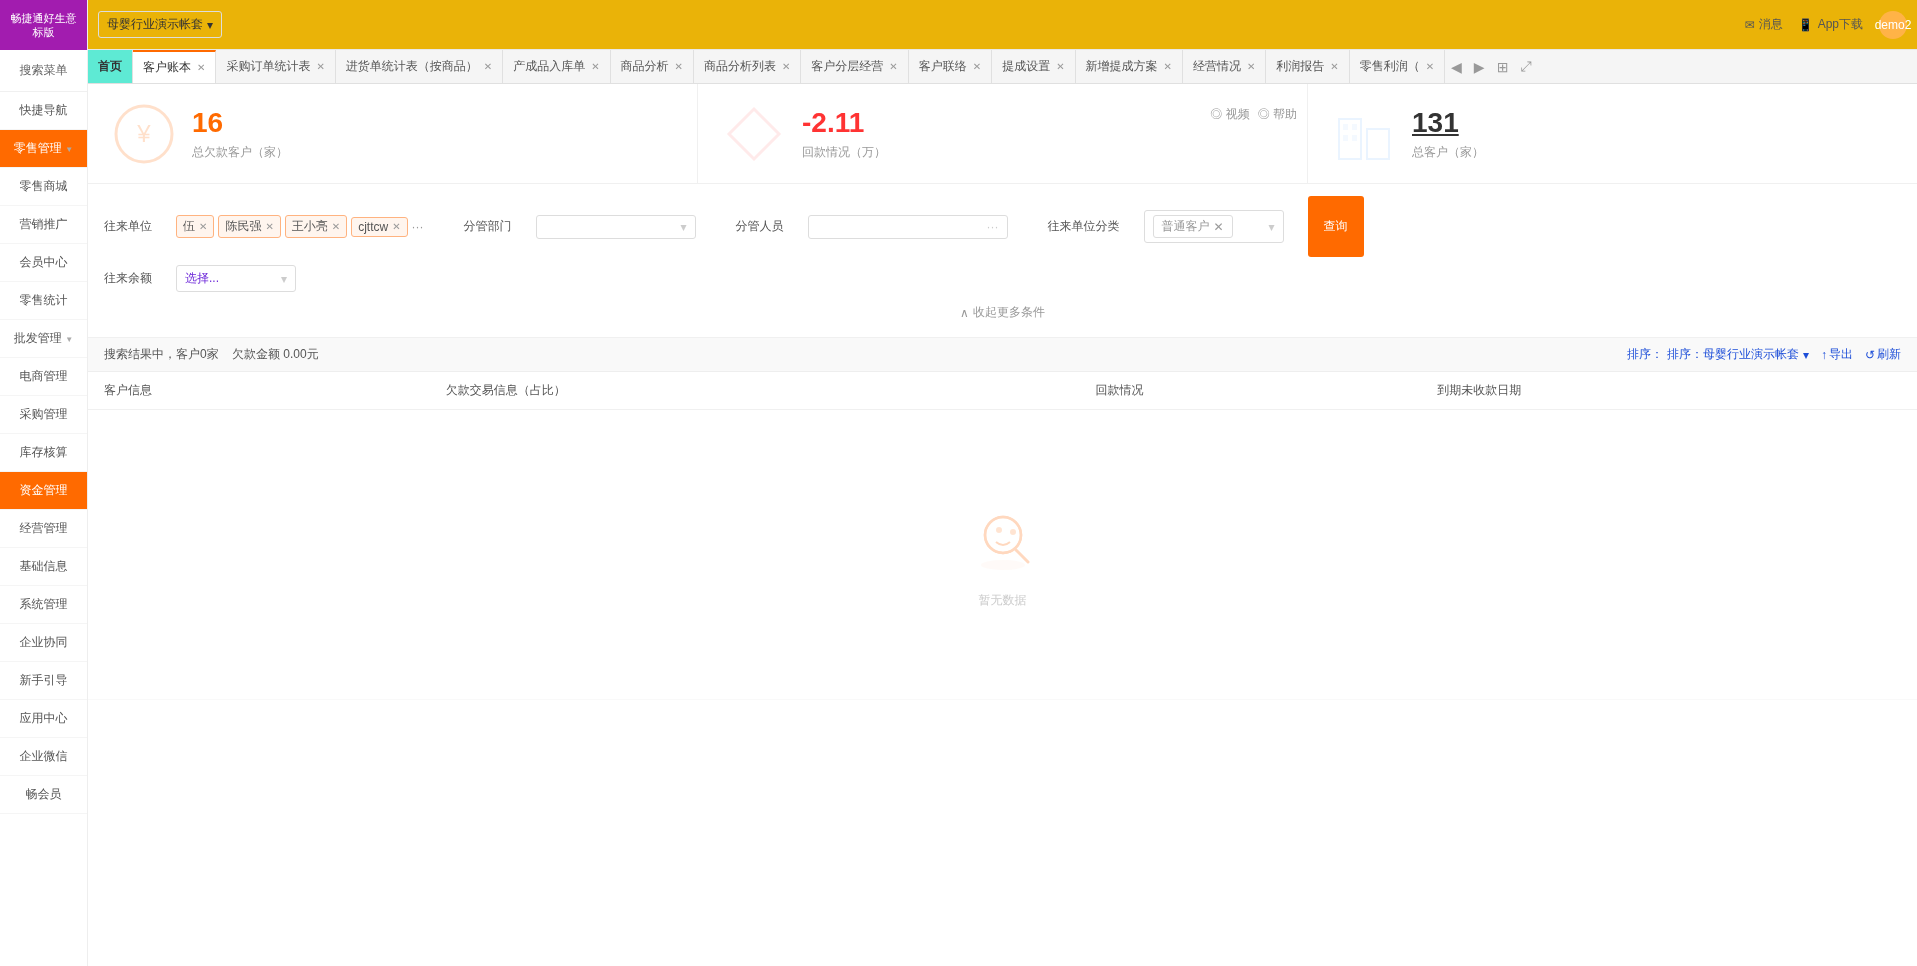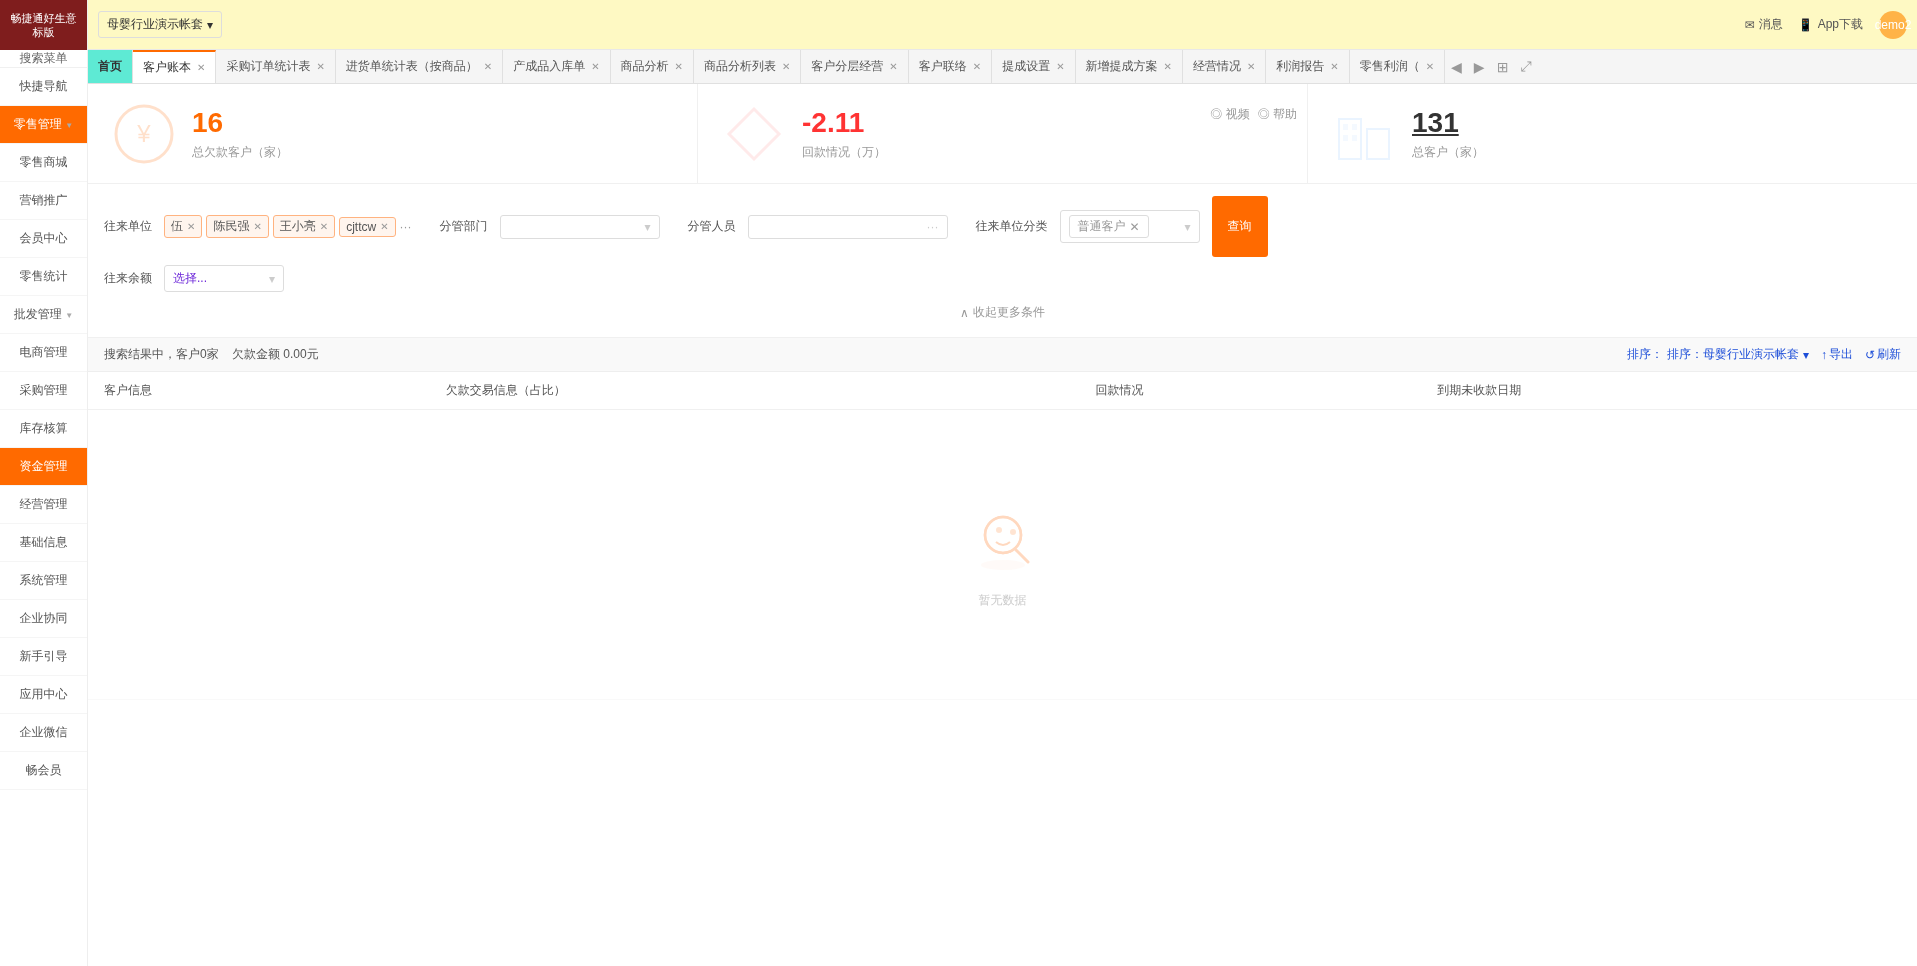--- a/index.html
+++ b/index.html
@@ -9,35 +9,35 @@
     .sidebar {
       width: 88px;
       background: #fff;
       display: flex;
       flex-direction: column;
       border-right: 1px solid #eee;
       flex-shrink: 0;
       overflow-y: auto;
     }
     .sidebar-logo {
-      background: #7f1d1d;
+      background: #a21caf;
       height: 50px;
       display: flex;
       align-items: center;
       justify-content: center;
       padding: 6px;
     }
     .sidebar-logo .logo-text {
       color: #fff;
       font-size: 11px;
       text-align: center;
       line-height: 1.3;
     }
     .sidebar-search {
-      padding: 0 6px;
+      padding: 12px 6px;
       border-bottom: 1px solid #f0f0f0;
       color: #666;
       font-size: 12px;
       text-align: center;
       cursor: pointer;
     }
     .sidebar-nav-item {
       padding: 10px 6px;
       text-align: center;
       color: #555;
@@ -52,21 +52,21 @@
     .main {
       flex: 1;
       display: flex;
       flex-direction: column;
       overflow: hidden;
     }
 
     
     .topbar {
       height: 50px;
-      background: #fef9c3;
+      background: #eab308;
       border-bottom: 1px solid #e8e8e8;
       display: flex;
       align-items: center;
       padding: 0 10px;
       gap: 0;
       flex-shrink: 0;
     }
     .topbar-selector {
       display: flex;
       align-items: center;
@@ -195,21 +195,21 @@
 
     
     .filter-area {
       padding: 12px 16px;
       background: #fff;
       border-bottom: 1px solid #f0f0f0;
     }
     .filter-row {
       display: flex;
       align-items: center;
-      gap: 12px;
+      gap: 24px;
       margin-bottom: 8px;
       flex-wrap: wrap;
     }
     .filter-label { color: #555; font-size: 12px; white-space: nowrap; }
     .filter-tags {
       display: flex;
       align-items: center;
       gap: 4px;
       flex-wrap: wrap;
     }

